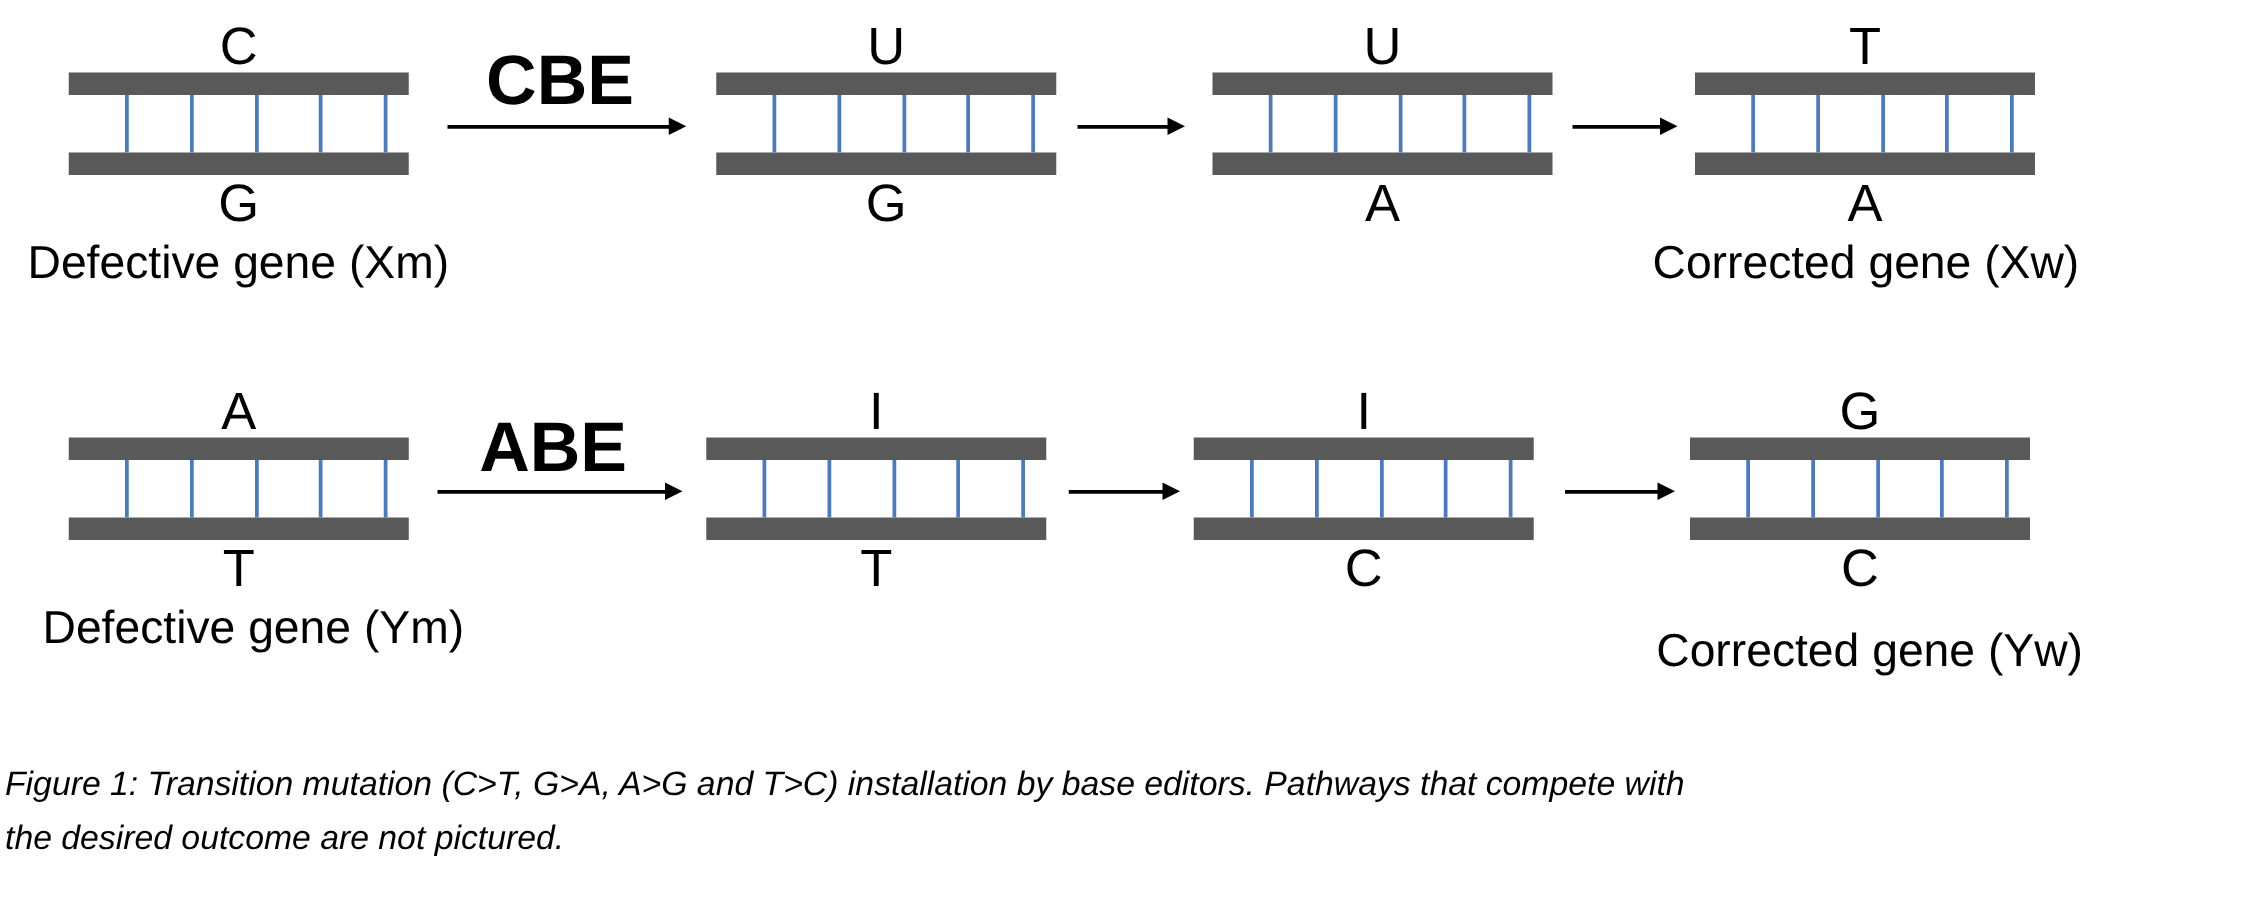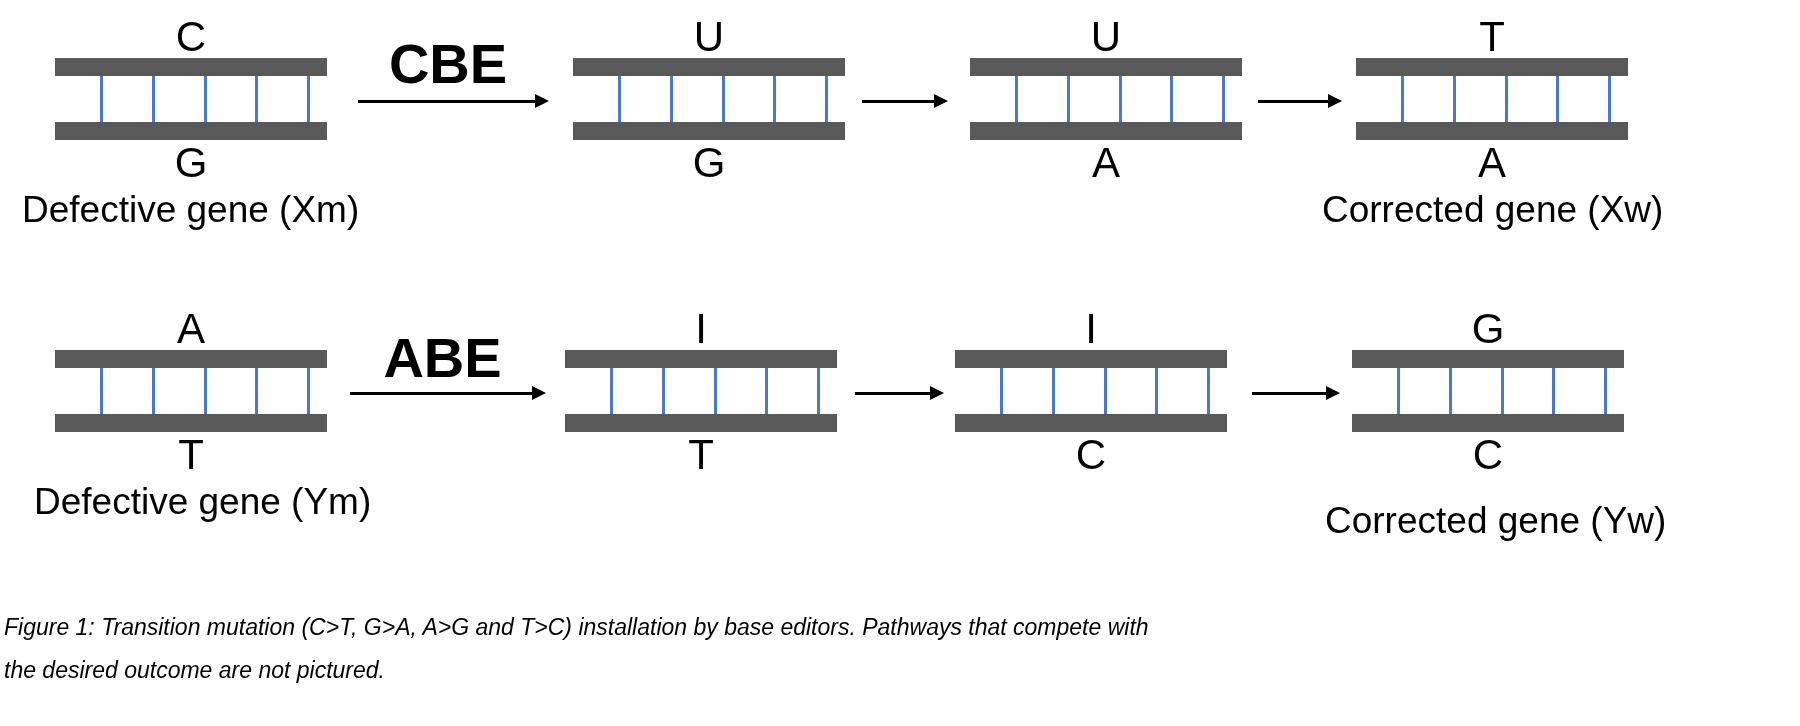--- a/index.html
+++ b/index.html
@@ -81,21 +81,21 @@
     font-size: 37px;
     line-height: 42px;
     white-space: nowrap;
   }
 
   .caption {
     position: absolute;
     left: 4px;
     top: 606px;
     font-style: italic;
-    font-size: 23px;
+    font-size: 27px;
     line-height: 43px;
     white-space: nowrap;
   }
 </style>
 </head>
 <body>
 
 <div class="ladder-group" style="left:55px; top:16px;">
   <div class="base-letter">C</div>
   <div class="duplex">

